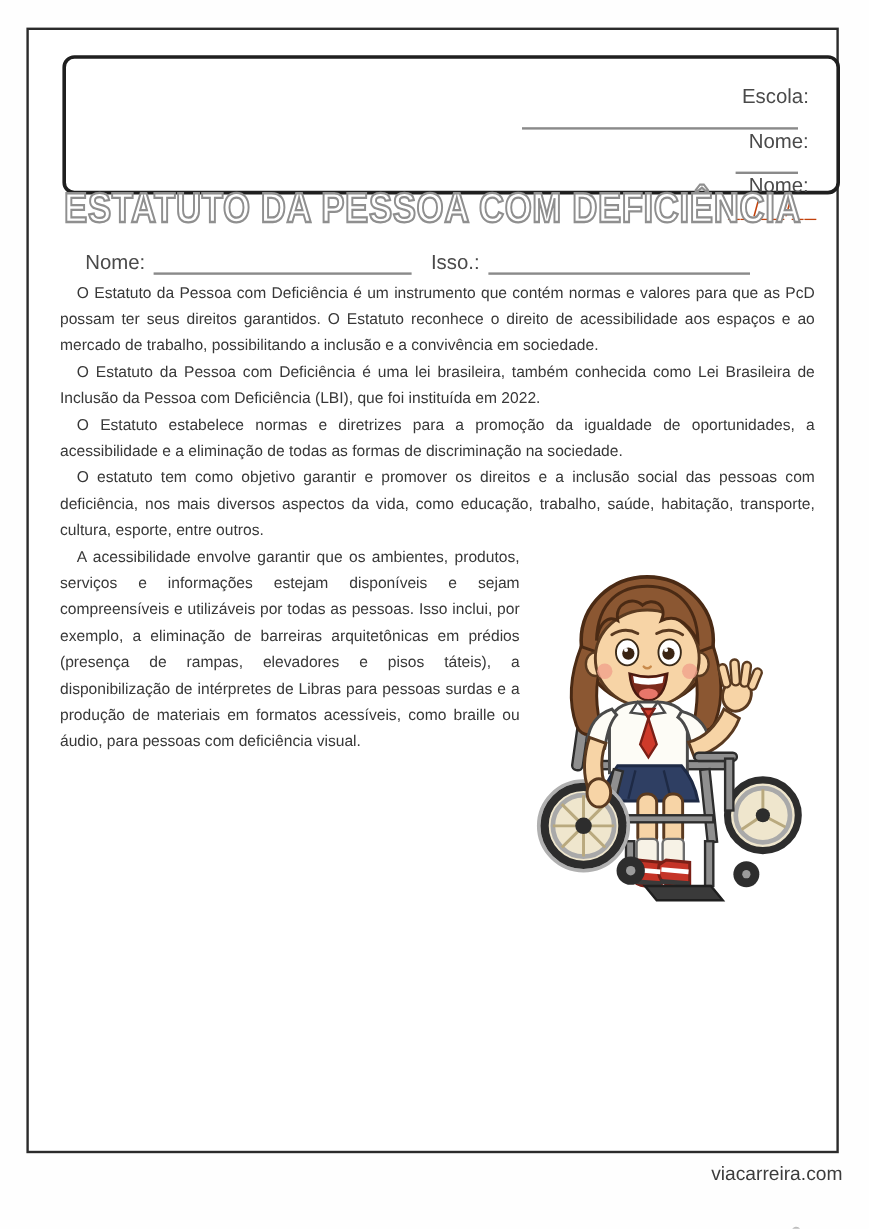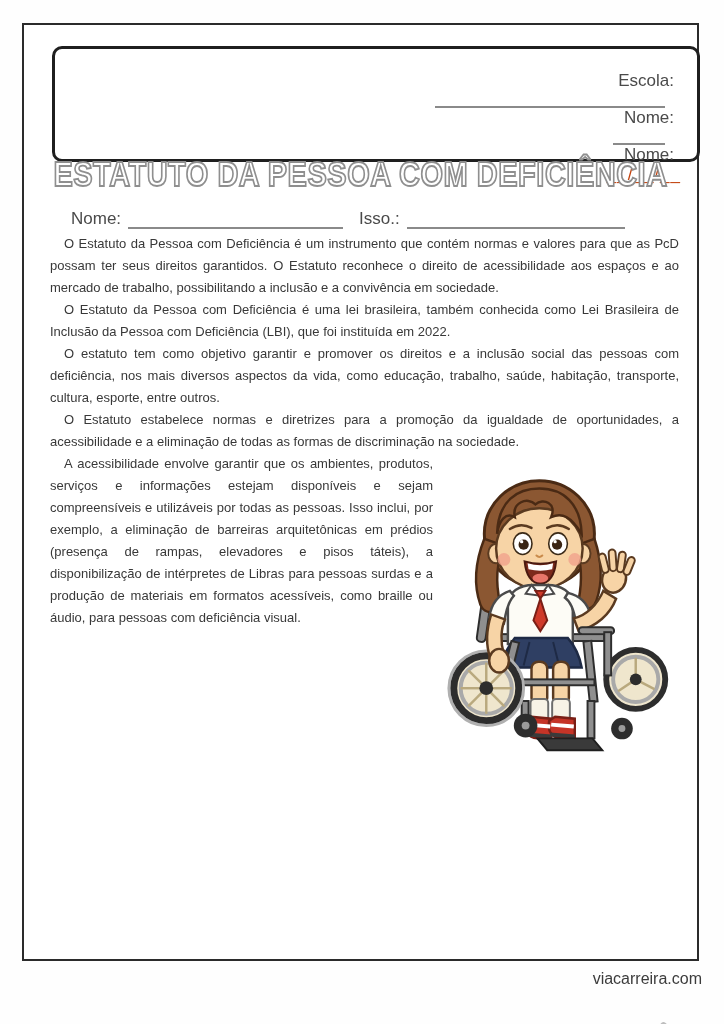--- a/index.html
+++ b/index.html
@@ -91,22 +91,22 @@
         <span class="form-label">Isso.:</span>
         <span class="blank w-prof last"></span>
       </div>
     </div>
 
     <div class="title">ESTATUTO DA PESSOA COM DEFICIÊNCIA</div>
 
     <div class="content">
       <p>O Estatuto da Pessoa com Deficiência é um instrumento que contém normas e valores para que as PcD possam ter seus direitos garantidos. O Estatuto reconhece o direito de acessibilidade aos espaços e ao mercado de trabalho, possibilitando a inclusão e a convivência em sociedade.</p>
       <p>O Estatuto da Pessoa com Deficiência é uma lei brasileira, também conhecida como Lei Brasileira de Inclusão da Pessoa com Deficiência (LBI), que foi instituída em 2022.</p>
+      <p>O Estatuto estabelece normas e diretrizes para a promoção da igualdade de oportunidades, a acessibilidade e a eliminação de todas as formas de discriminação na sociedade.</p>
       <p>O estatuto tem como objetivo garantir e promover os direitos e a inclusão social das pessoas com deficiência, nos mais diversos aspectos da vida, como educação, trabalho, saúde, habitação, transporte, cultura, esporte, entre outros.</p>
-      <p>O Estatuto estabelece normas e diretrizes para a promoção da igualdade de oportunidades, a acessibilidade e a eliminação de todas as formas de discriminação na sociedade.</p>
 
       <div class="figure">
         <svg width="236" height="315" viewBox="0 0 240 320" xmlns="http://www.w3.org/2000/svg">
 
           <g>
             <circle cx="196" cy="228" r="30" fill="#efe6cd" stroke="#2d2d2d" stroke-width="6"></circle>
             <circle cx="196" cy="228" r="23" fill="none" stroke="#a9a9a9" stroke-width="4"></circle>
             <line x1="196" y1="228" x2="196" y2="206" stroke="#b9a97e" stroke-width="2.5"></line>
             <line x1="196" y1="228" x2="215" y2="238" stroke="#b9a97e" stroke-width="2.5"></line>
             <line x1="196" y1="228" x2="178" y2="240" stroke="#b9a97e" stroke-width="2.5"></line>

